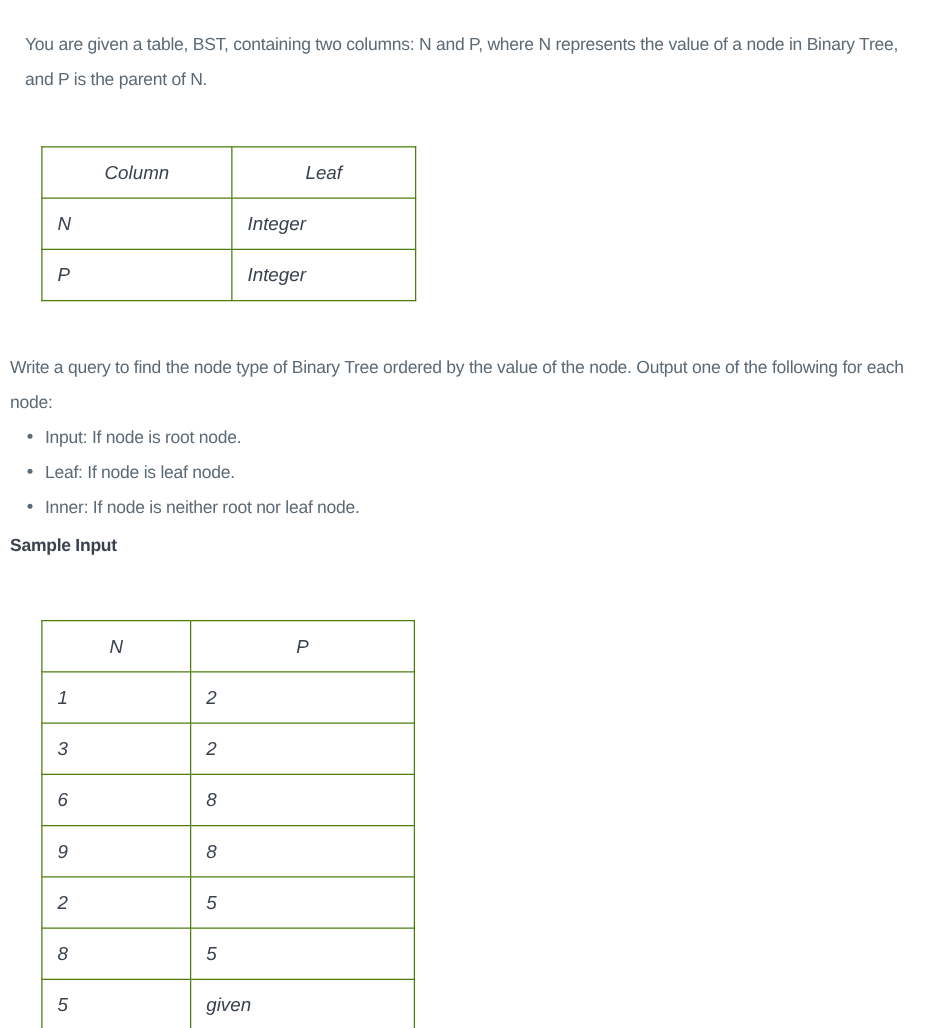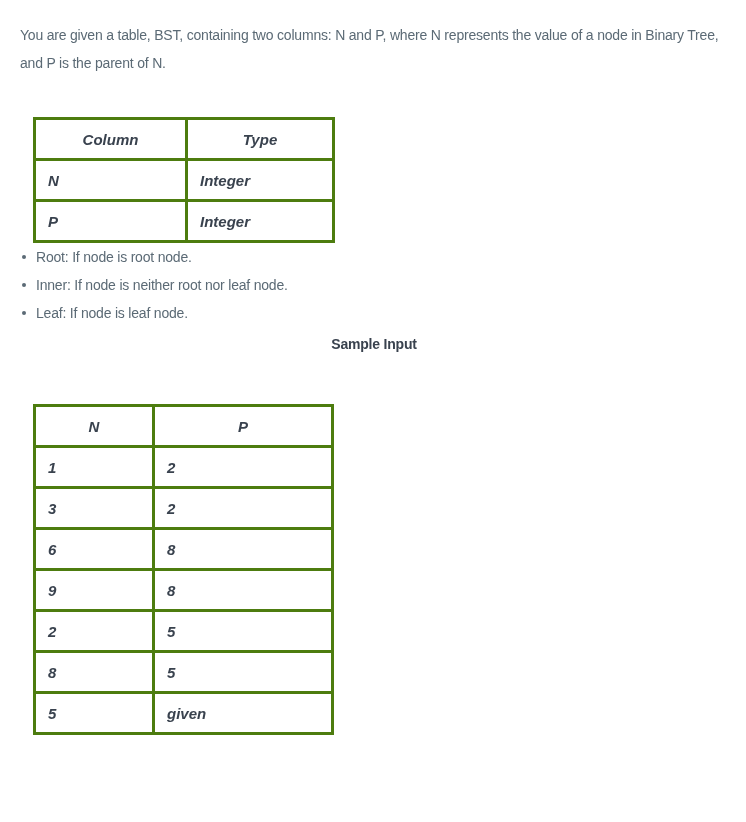--- a/index.html
+++ b/index.html
@@ -19,24 +19,24 @@
   .tbl {
     border-collapse: collapse;
     margin: 40px 0 0 25px;
     color: #39424e;
     font-style: italic;
     font-size: 15px;
     letter-spacing: 0;
     line-height: normal;
   }
   .tbl th, .tbl td {
-    border: 3px solid #4d7c0f;
+    border: 1px solid #4d7c0f;
     height: 41px;
     padding: 0 12px;
-    font-weight: 700;
+    font-weight: 400;
     box-sizing: border-box;
     vertical-align: middle;
   }
   .tbl th { text-align: center; }
   .tbl td { text-align: left; }
   .schema-c1 { width: 152px; }
   .schema-c2 { width: 147px; }
   .sample-c1 { width: 119px; }
   .sample-c2 { width: 179px; }
   .sample-tbl { margin-top: 46px; }
@@ -58,58 +58,58 @@
     background: #5b6a75;
   }
 
   .section-heading {
     margin: 3px 0 0 0;
     font-size: 14px;
     line-height: 28px;
     font-weight: 700;
     color: #39424e;
     letter-spacing: -0.2px;
-    text-align: center;
   }
 </style>
 </head>
 <body>
 
 <div class="page">
 
   <p class="para">You are given a table, BST, containing two columns: N and P, where N represents the value of a node in Binary Tree, and P is the parent of N.</p>
 
   <table class="tbl">
     <colgroup>
         <col class="schema-c1">
         <col class="schema-c2">
       </colgroup>
     <thead>
       <tr>
         <th>Column</th>
-        <th>Type</th>
+        <th>Leaf</th>
       </tr>
     </thead>
     <tbody>
       <tr>
         <td>N</td>
         <td>Integer</td>
       </tr>
       <tr>
         <td>P</td>
         <td>Integer</td>
       </tr>
     </tbody>
   </table>
 
+  <p class="para task-para">Write a query to find the node type of Binary Tree ordered by the value of the node. Output one of the following for each node:</p>
 
   <ul class="bullets">
-    <li>Root: If node is root node.</li>
+    <li>Input: If node is root node.</li>
+    <li>Leaf: If node is leaf node.</li>
     <li>Inner: If node is neither root nor leaf node.</li>
-    <li>Leaf: If node is leaf node.</li>
   </ul>
 
   <h4 class="section-heading">Sample Input</h4>
 
   <table class="tbl sample-tbl">
     <colgroup>
         <col class="sample-c1">
         <col class="sample-c2">
       </colgroup>
     <thead>

